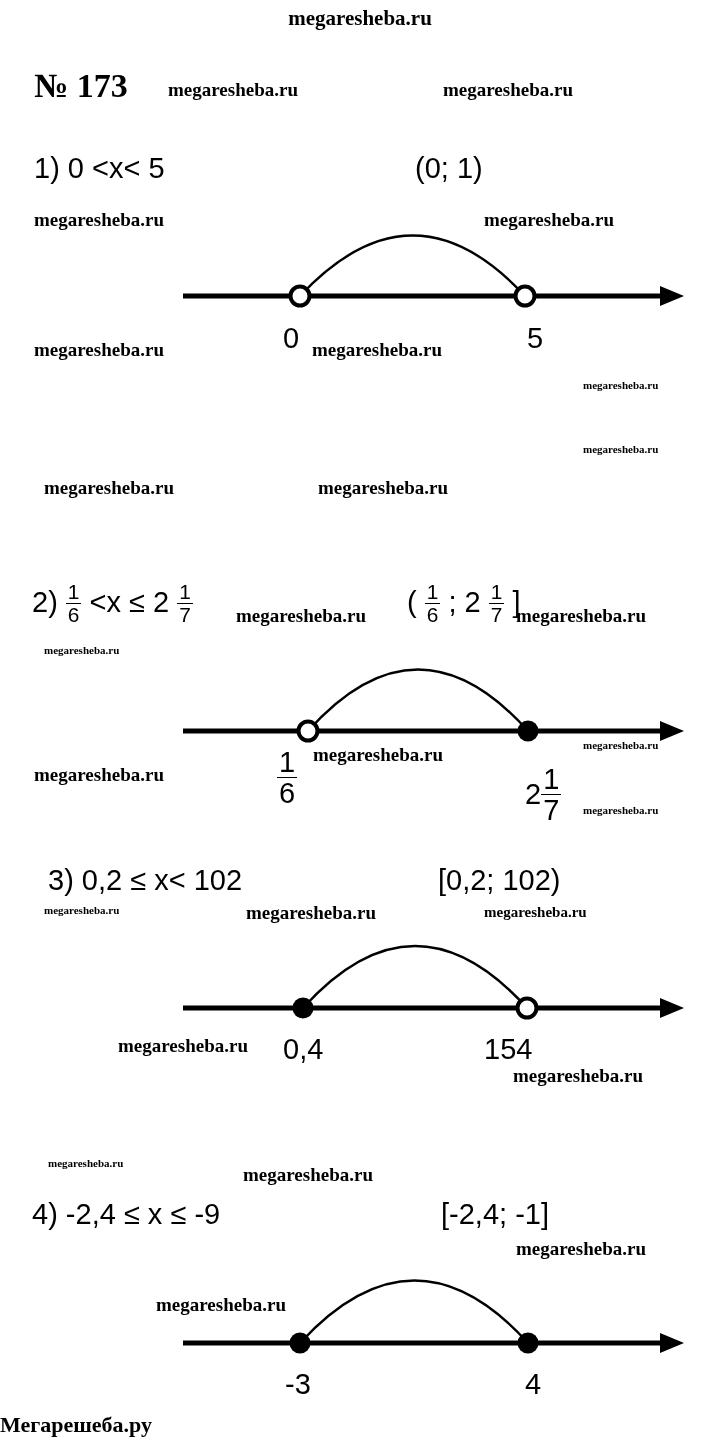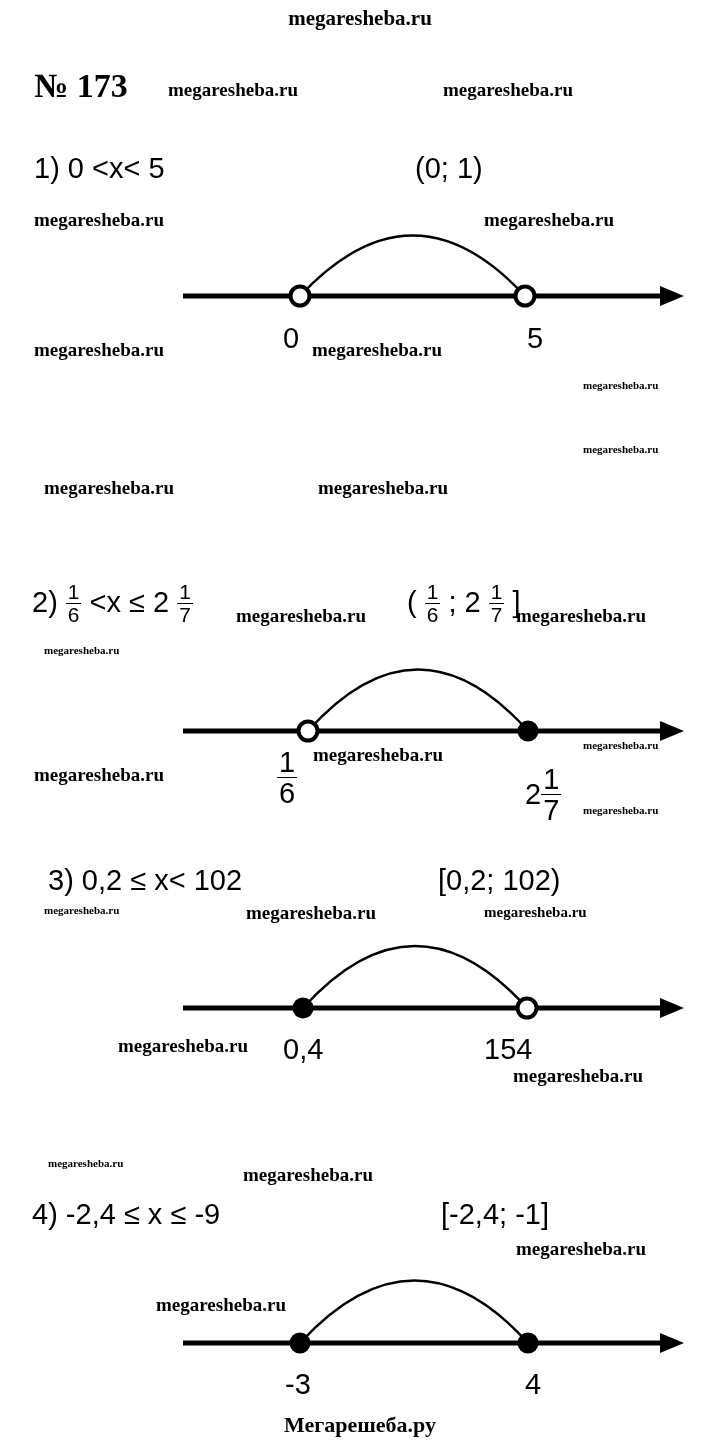--- a/index.html
+++ b/index.html
@@ -23,21 +23,20 @@
     position:absolute;
     top:6px;left:0;width:720px;
     text-align:center;
     font-family:"Liberation Serif", serif;
     font-weight:bold;
     font-size:21px;
   }
   .bottom-wm{
     position:absolute;
     top:1412px;left:0;width:720px;
-    text-align:center;
     font-family:"Liberation Serif", serif;
     font-weight:bold;
     font-size:22px;
   }
   .title{
     position:absolute;
     left:34px;top:67px;
     font-size:34px;
     font-weight:bold;
     font-family:"Liberation Serif", serif;

